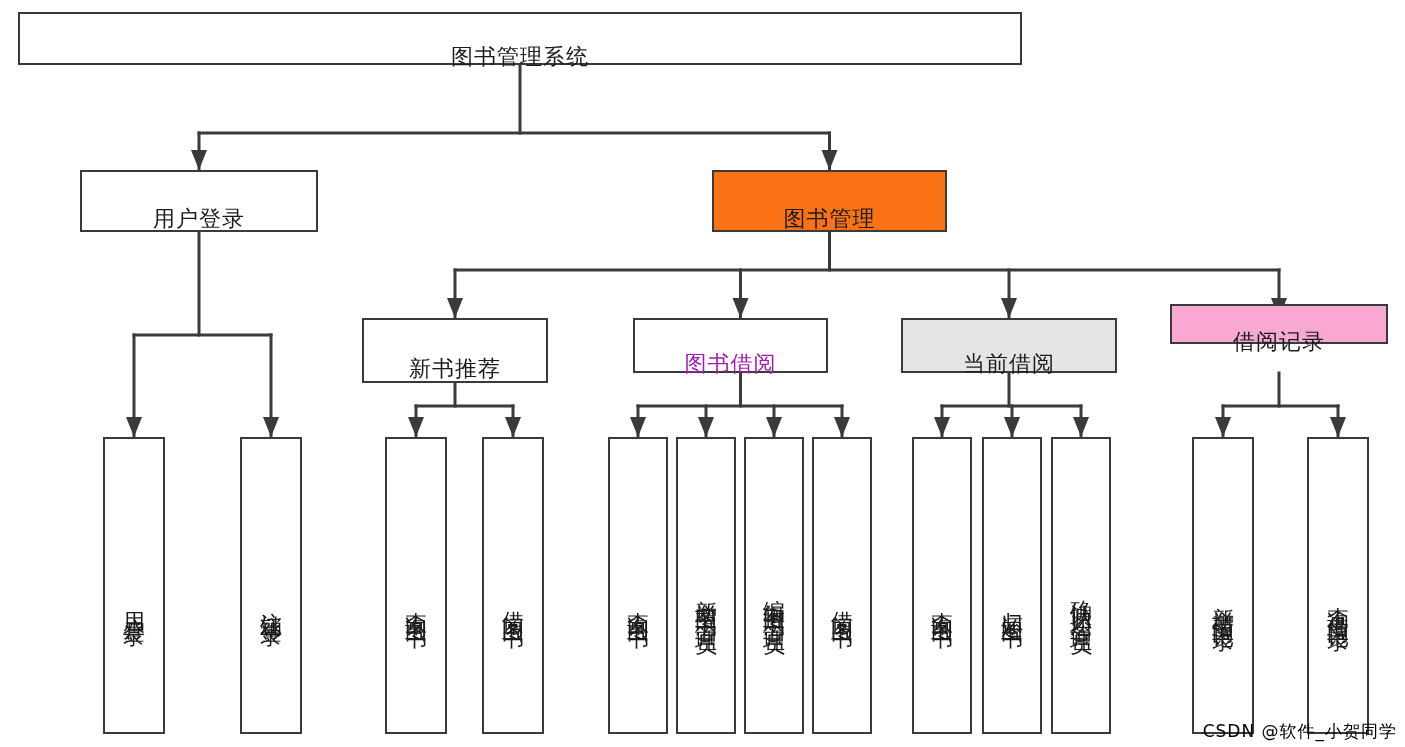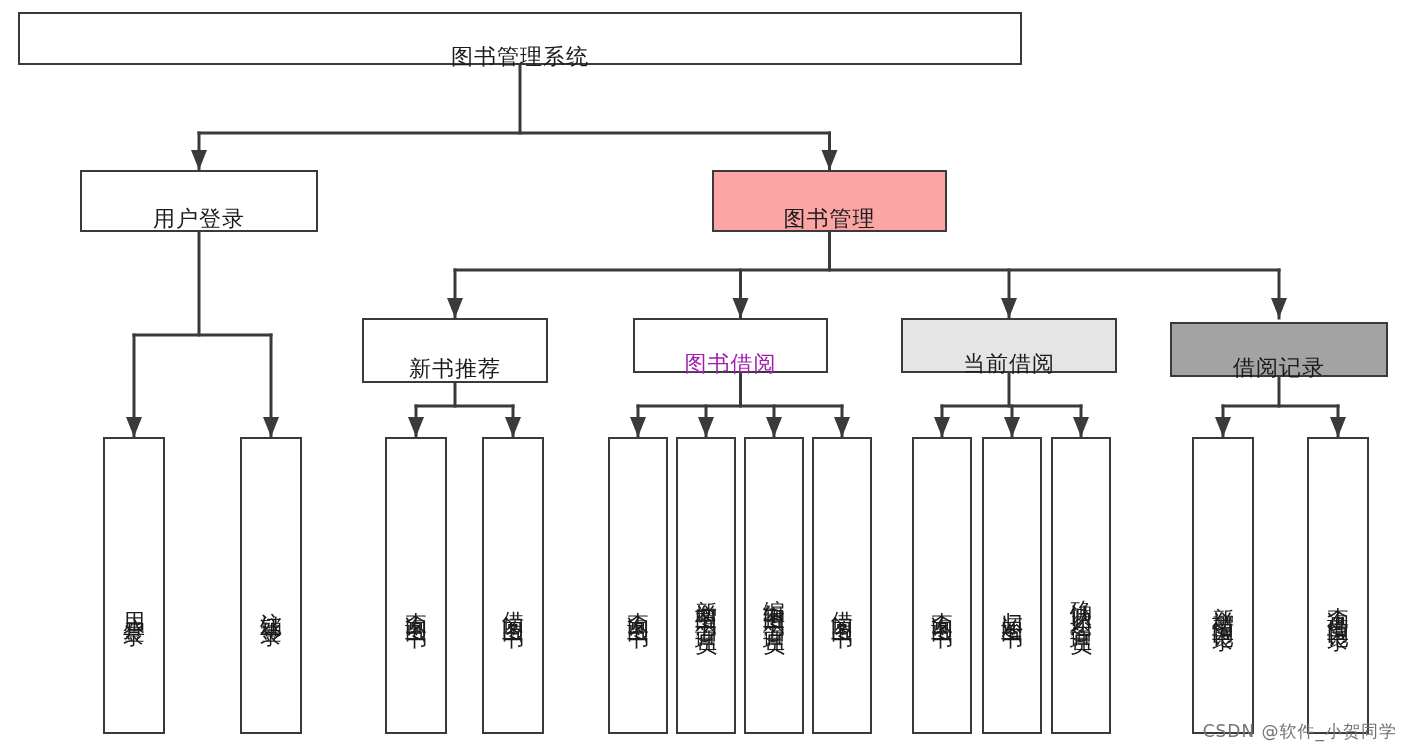--- a/index.html
+++ b/index.html
@@ -57,21 +57,21 @@
   }
   .node.v-node .node-label {
     writing-mode: vertical-rl;
     text-orientation: upright;
   }
   #watermark {
     position: absolute;
     right: 8px;
     bottom: 4px;
     font-size: 17px;
-    color: #737373;
+    color: #000000;
     letter-spacing: 1px;
     white-space: nowrap;
     user-select: none;
   }
 </style>
 </head>
 <body>
 
 <div id="diagram-root">
   <svg id="edge-layer" width="1405" height="747" viewBox="0 0 1405 747" xmlns="http://www.w3.org/2000/svg">
@@ -128,33 +128,33 @@
       <line x1="1338" y1="406" x2="1338" y2="437" stroke="#3a3a3a" stroke-width="3" stroke-linecap="square"></line>
       <polygon points="1330,417 1346,417 1338,437" fill="#3a3a3a"></polygon>
     </svg>
   <div id="node-layer">
       <div class="node h-node" style="left: 18px; top: 12px; width: 1004px; height: 53px; border-color: rgb(58, 58, 58); background: rgb(255, 255, 255); color: rgb(27, 27, 27);">
         <span class="node-label">图书管理系统</span>
       </div>
       <div class="node h-node" style="left: 80px; top: 170px; width: 238px; height: 62px; border-color: rgb(58, 58, 58); background: rgb(255, 255, 255); color: rgb(27, 27, 27);">
         <span class="node-label">用户登录</span>
       </div>
-      <div class="node h-node" style="left: 712px; top: 170px; width: 235px; height: 62px; border-color: rgb(58, 58, 58); background: #fca5a5; color: rgb(27, 27, 27);">
+      <div class="node h-node" style="left: 712px; top: 170px; width: 235px; height: 62px; border-color: rgb(58, 58, 58); background: #f97316; color: rgb(27, 27, 27);">
         <span class="node-label">图书管理</span>
       </div>
       <div class="node h-node" style="left: 362px; top: 318px; width: 186px; height: 65px; border-color: rgb(58, 58, 58); background: rgb(255, 255, 255); color: rgb(27, 27, 27);">
         <span class="node-label">新书推荐</span>
       </div>
       <div class="node h-node" style="left: 633px; top: 318px; width: 195px; height: 55px; border-color: rgb(58, 58, 58); background: rgb(255, 255, 255); color: #a21caf;">
         <span class="node-label">图书借阅</span>
       </div>
       <div class="node h-node" style="left: 901px; top: 318px; width: 216px; height: 55px; border-color: rgb(58, 58, 58); background: #e5e5e5; color: rgb(27, 27, 27);">
         <span class="node-label">当前借阅</span>
       </div>
-      <div class="node h-node" style="left: 1170px; top: 322px; width: 218px; height: 55px; border-color: rgb(58, 58, 58); background: #a3a3a3; color: rgb(27, 27, 27);">
+      <div class="node h-node" style="left: 1170px; top: 304px; width: 218px; height: 40px; border-color: rgb(58, 58, 58); background: #f9a8d4; color: rgb(27, 27, 27);">
         <span class="node-label">借阅记录</span>
       </div>
       <div class="node v-node" style="left: 103px; top: 437px; width: 62px; height: 297px; border-color: rgb(58, 58, 58); background: rgb(255, 255, 255); color: rgb(27, 27, 27);">
         <span class="node-label">用户登录</span>
       </div>
       <div class="node v-node" style="left: 240px; top: 437px; width: 62px; height: 297px; border-color: rgb(58, 58, 58); background: rgb(255, 255, 255); color: rgb(27, 27, 27);">
         <span class="node-label">注销登录</span>
       </div>
       <div class="node v-node" style="left: 385px; top: 437px; width: 62px; height: 297px; border-color: rgb(58, 58, 58); background: rgb(255, 255, 255); color: rgb(27, 27, 27);">
         <span class="node-label">查询图书</span>

